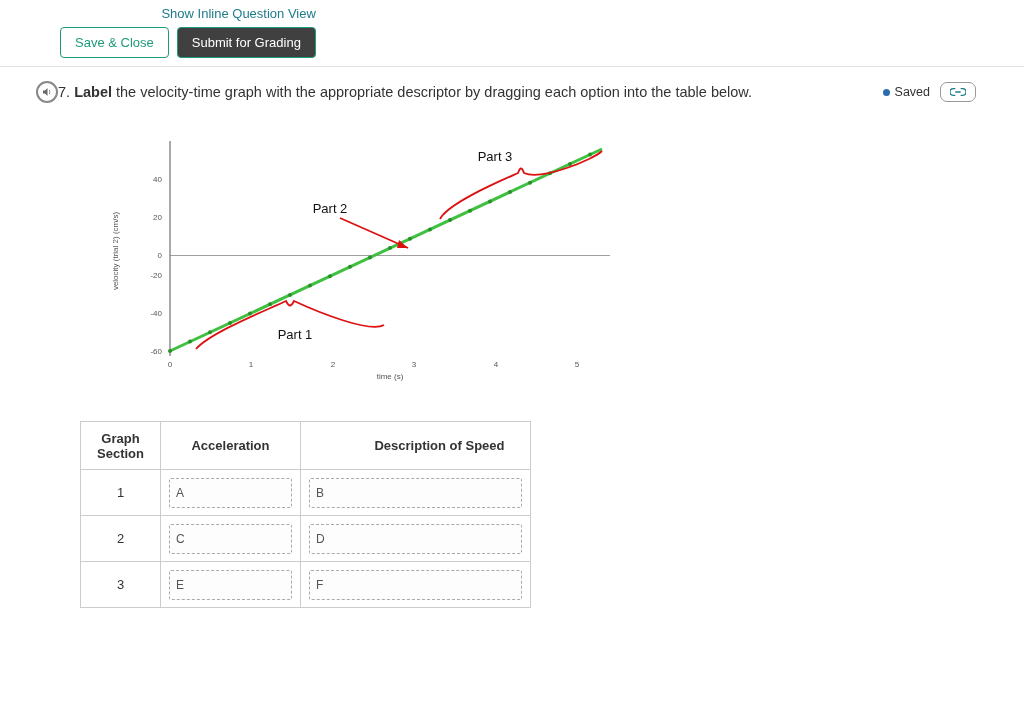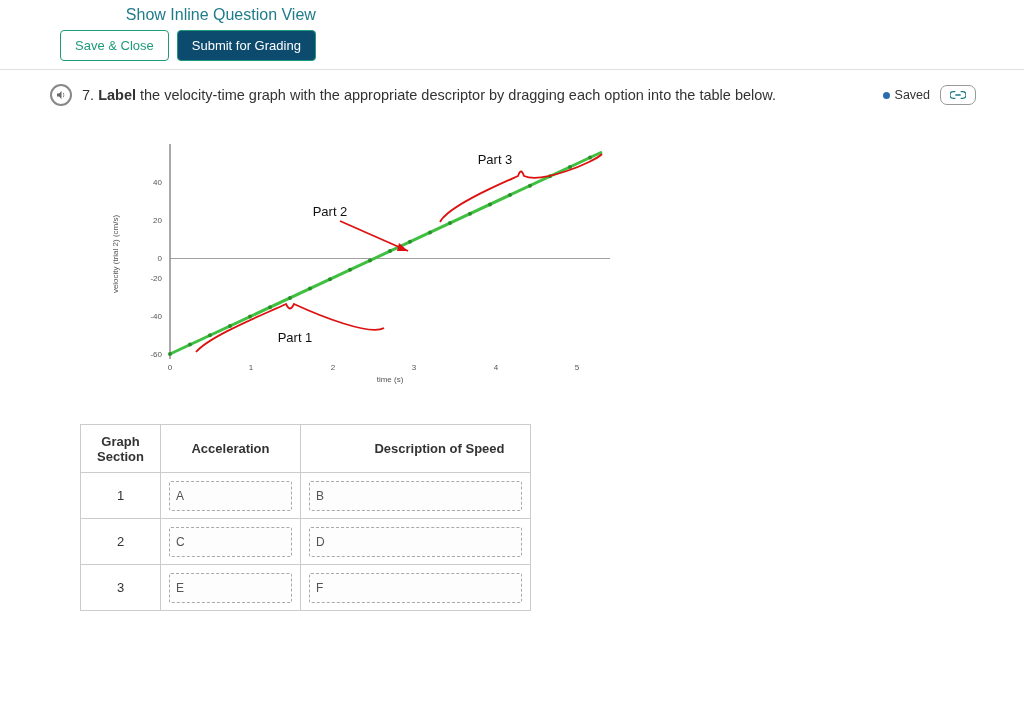--- a/index.html
+++ b/index.html
@@ -4,26 +4,26 @@
 <style>
   * { box-sizing: border-box; margin: 0; padding: 0; }
   body { font-family: -apple-system, BlinkMacSystemFont, "Segoe UI", Arial, sans-serif; background: #fff; color: #333; width: 1024px; height: 708px; overflow: hidden; }
   .header { padding: 6px 48px 0 48px; display: flex; justify-content: space-between; align-items: flex-start; border-bottom: 1px solid #e0e0e0; padding-bottom: 8px; }
   .header-left { }
   .title { font-size: 14px; font-weight: 600; color: #333; margin-bottom: 4px; }
   .subline { font-size: 13px; color: #555; display: flex; gap: 18px; align-items: center; }
   .progress-dd { display: inline-flex; align-items: center; gap: 4px; cursor: pointer; }
   .caret-down { width: 0; height: 0; border-left: 4px solid transparent; border-right: 4px solid transparent; border-top: 5px solid #555; }
   .header-right { display: flex; flex-direction: column; align-items: flex-end; gap: 6px; }
-  .inline-link { font-size: 16px; color: #1e7b8a; cursor: pointer; }
+  .inline-link { font-size: 13px; color: #1e7b8a; cursor: pointer; }
   .btn-row { display: flex; gap: 8px; padding-left: 12px; }
   .btn { font-size: 13px; padding: 7px 14px; border-radius: 4px; cursor: pointer; border: 1px solid; }
   .btn-outline { background: #fff; border-color: #1e9b7a; color: #1e9b7a; }
-  .btn-primary { background: #0c4a6e; border-color: #1e9b7a; color: #fff; }
-  .q-header { display: flex; align-items: center; padding: 14px 48px 8px 50px; gap: 10px; }
+  .btn-primary { background: #404040; border-color: #1e9b7a; color: #fff; }
+  .q-header { display: flex; align-items: center; padding: 14px 48px 8px 36px; }
   .audio-icon { width: 22px; height: 22px; border: 2px solid #888; border-radius: 50%; display: flex; align-items: center; justify-content: center; flex-shrink: 0; cursor: pointer; }
   .audio-icon svg { width: 12px; height: 12px; }
   .q-text { font-size: 14.5px; color: #333; flex: 1; }
   .q-num { font-weight: 400; }
   .q-label { font-weight: 600; }
   .saved-area { display: flex; align-items: center; gap: 10px; }
   .saved-indicator { display: flex; align-items: center; gap: 5px; font-size: 12.5px; color: #333; }
   .dot-blue { width: 7px; height: 7px; background: #2a6cb0; border-radius: 50%; }
   .link-badge { border: 1.5px solid #999; border-radius: 7px; padding: 3px 9px; display: flex; align-items: center; cursor: pointer; }
   .link-badge svg { width: 16px; height: 12px; }

